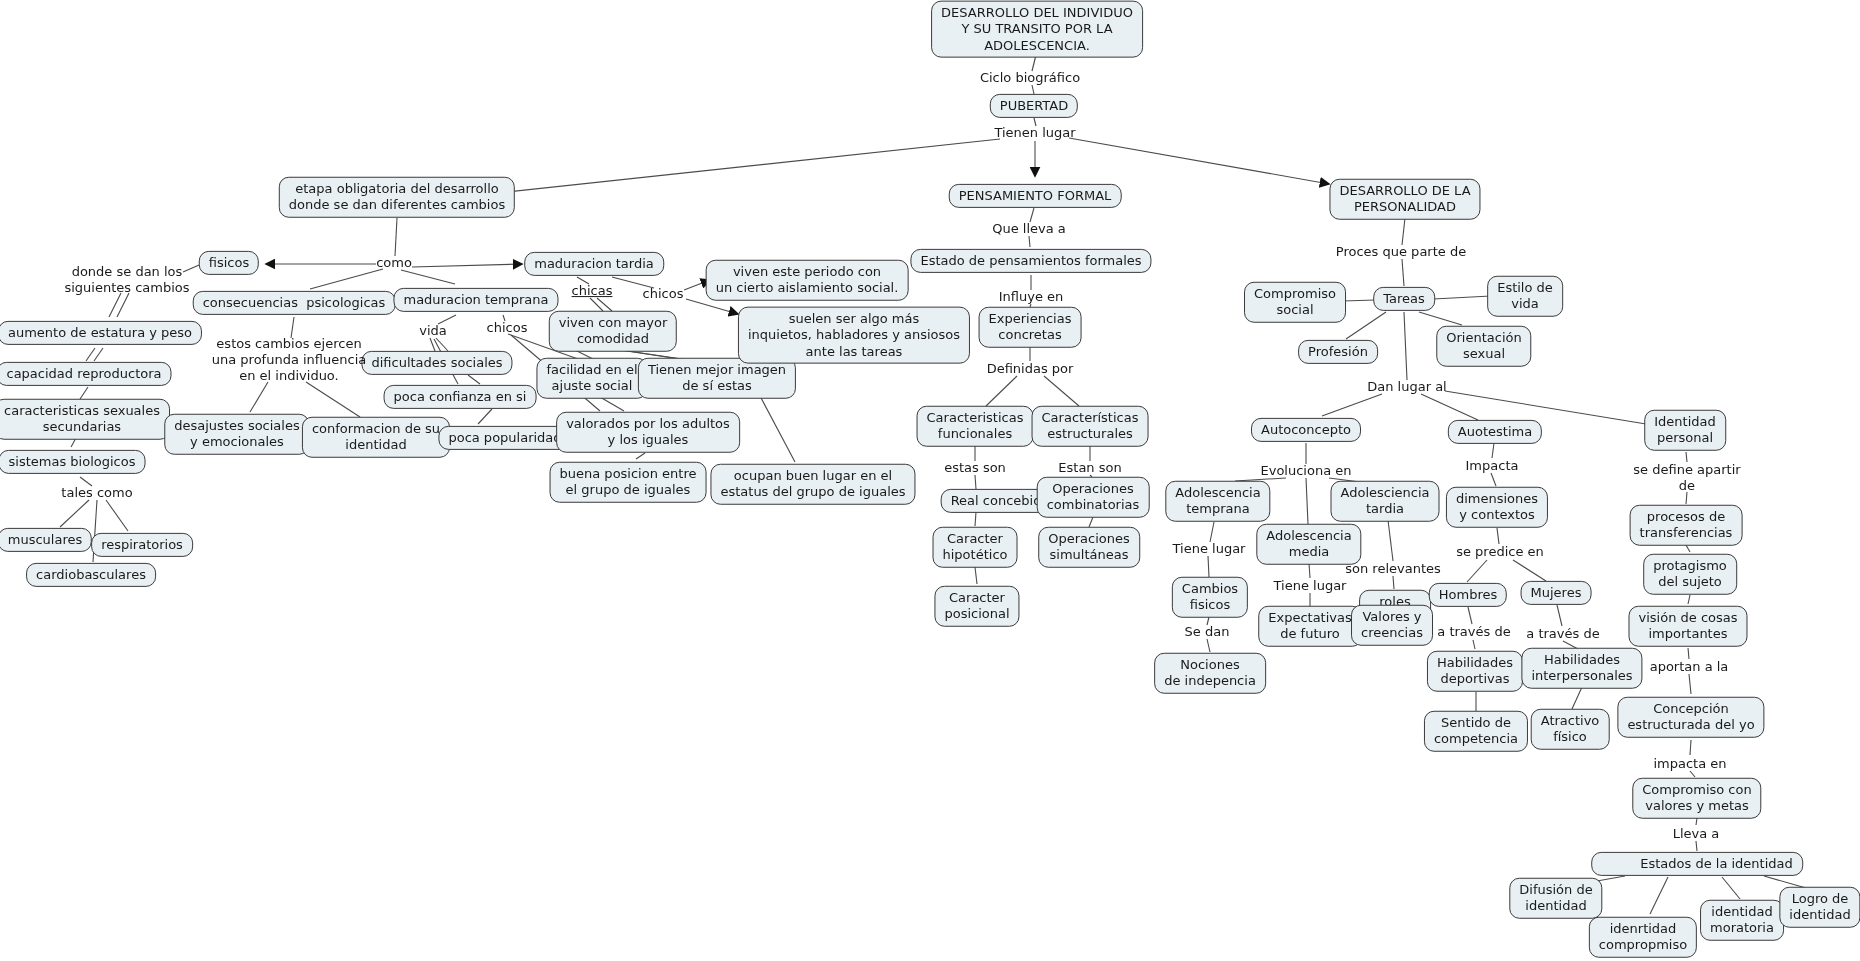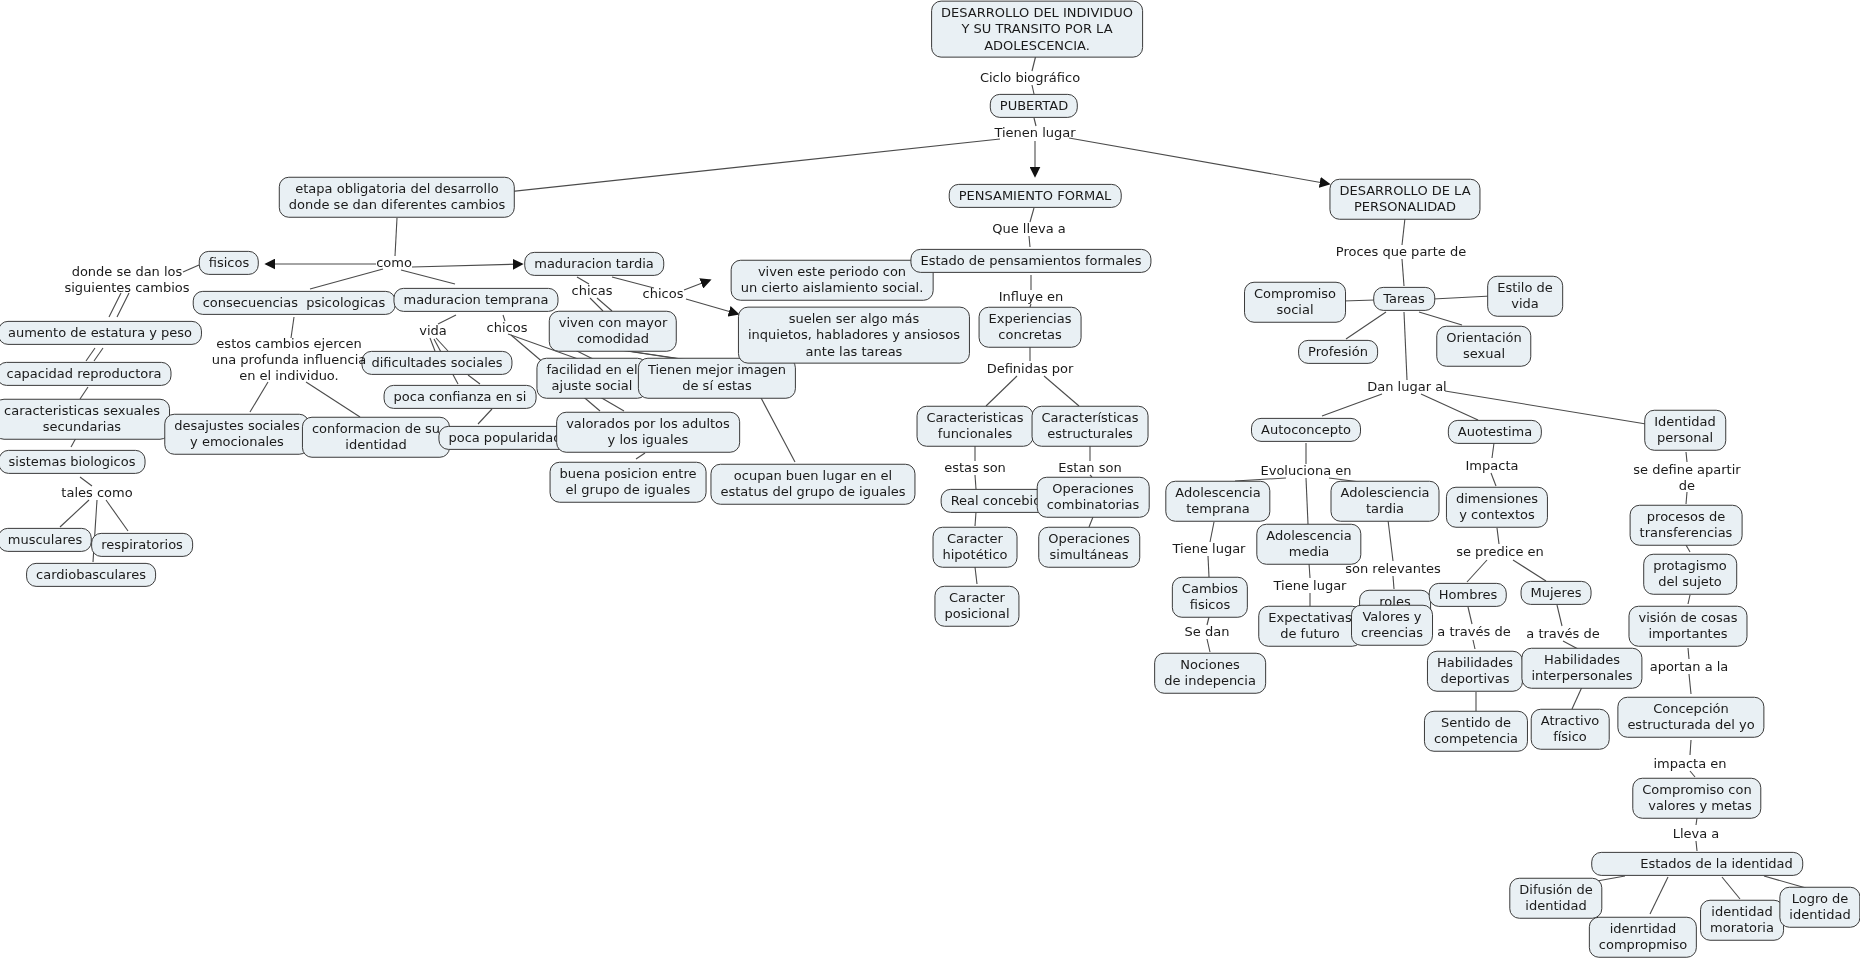--- a/index.html
+++ b/index.html
@@ -181,21 +181,21 @@
       <div class="node" style="left: 594px; top: 264px;">maduracion tardia</div>
       <div class="node" style="left: 437px; top: 363px;">dificultades sociales</div>
       <div class="node" style="left: 460px; top: 397px;">poca confianza en si</div>
       <div class="node" style="left: 505px; top: 438px;">poca popularidad</div>
       <div class="node" style="left: 613px; top: 331px;">viven con mayor
 comodidad</div>
       <div class="node" style="left: 592px; top: 378px;">facilidad en el
 ajuste social</div>
       <div class="node" style="left: 717px; top: 378px;">Tienen mejor imagen
 de sí estas</div>
-      <div class="node" style="left: 807px; top: 280px; margin-left: 25px;">viven este periodo con
+      <div class="node" style="left: 807px; top: 280px;">viven este periodo con
 un cierto aislamiento social.</div>
       <div class="node" style="left: 854px; top: 335px;">suelen ser algo más
 inquietos, habladores y ansiosos
 ante las tareas</div>
       <div class="node" style="left: 648px; top: 432px;">valorados por los adultos
 y los iguales</div>
       <div class="node" style="left: 628px; top: 482px;">buena posicion entre
 el grupo de iguales</div>
       <div class="node" style="left: 813px; top: 484px;">ocupan buen lugar en el
 estatus del grupo de iguales</div>
@@ -259,21 +259,21 @@
       <div class="node" style="left: 1570px; top: 729px;">Atractivo
 físico</div>
       <div class="node" style="left: 1686px; top: 525px;">procesos de
 transferencias</div>
       <div class="node" style="left: 1690px; top: 574px;">protagismo
 del sujeto</div>
       <div class="node" style="left: 1688px; top: 626px;">visión de cosas
 importantes</div>
       <div class="node" style="left: 1691px; top: 717px;">Concepción
 estructurada del yo</div>
-      <div class="node" style="left: 1697px; top: 798px; text-align: right;">Compromiso con
+      <div class="node" style="left: 1697px; top: 798px;">Compromiso con
 valores y metas</div>
       <div class="node" style="left: 1697px; top: 864px; padding-left: 48px;">Estados de la identidad</div>
       <div class="node" style="left: 1556px; top: 898px;">Difusión de
 identidad</div>
       <div class="node" style="left: 1643px; top: 937px;">idenrtidad
 compropmiso</div>
       <div class="node" style="left: 1742px; top: 920px;">identidad
 moratoria</div>
       <div class="node" style="left: 1820px; top: 907px;">Logro de
 identidad</div>
@@ -281,21 +281,21 @@
       <div class="link-label" style="left: 1035px; top: 133px;">Tienen lugar</div>
       <div class="link-label" style="left: 394px; top: 263px;">como</div>
       <div class="link-label" style="left: 127px; top: 280px;">donde se dan los
 siguientes cambios</div>
       <div class="link-label" style="left: 289px; top: 360px;">estos cambios ejercen
 una profunda influencia
 en el individuo.</div>
       <div class="link-label" style="left: 97px; top: 493px;">tales como</div>
       <div class="link-label" style="left: 433px; top: 331px;">vida</div>
       <div class="link-label" style="left: 507px; top: 328px;">chicos</div>
-      <div class="link-label" style="left: 592px; top: 291px;">chicas</div>
+      <div class="link-label" style="left: 592px; top: 291px; text-decoration: underline;">chicas</div>
       <div class="link-label" style="left: 663px; top: 294px;">chicos</div>
       <div class="link-label" style="left: 1029px; top: 229px;">Que lleva a</div>
       <div class="link-label" style="left: 1031px; top: 297px;">Influye en</div>
       <div class="link-label" style="left: 1030px; top: 369px;">Definidas por</div>
       <div class="link-label" style="left: 975px; top: 468px;">estas son</div>
       <div class="link-label" style="left: 1090px; top: 468px;">Estan son</div>
       <div class="link-label" style="left: 1401px; top: 252px;">Proces que parte de</div>
       <div class="link-label" style="left: 1407px; top: 387px;">Dan lugar al</div>
       <div class="link-label" style="left: 1306px; top: 471px;">Evoluciona en</div>
       <div class="link-label" style="left: 1209px; top: 549px;">Tiene lugar</div>

